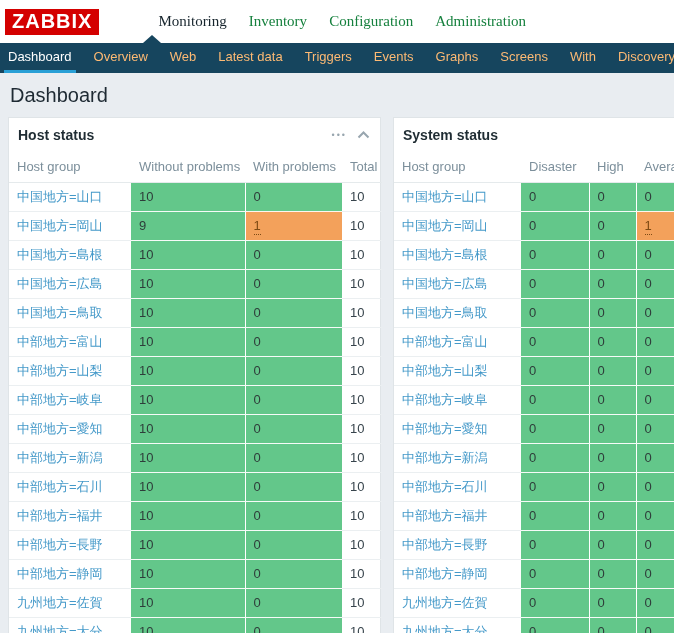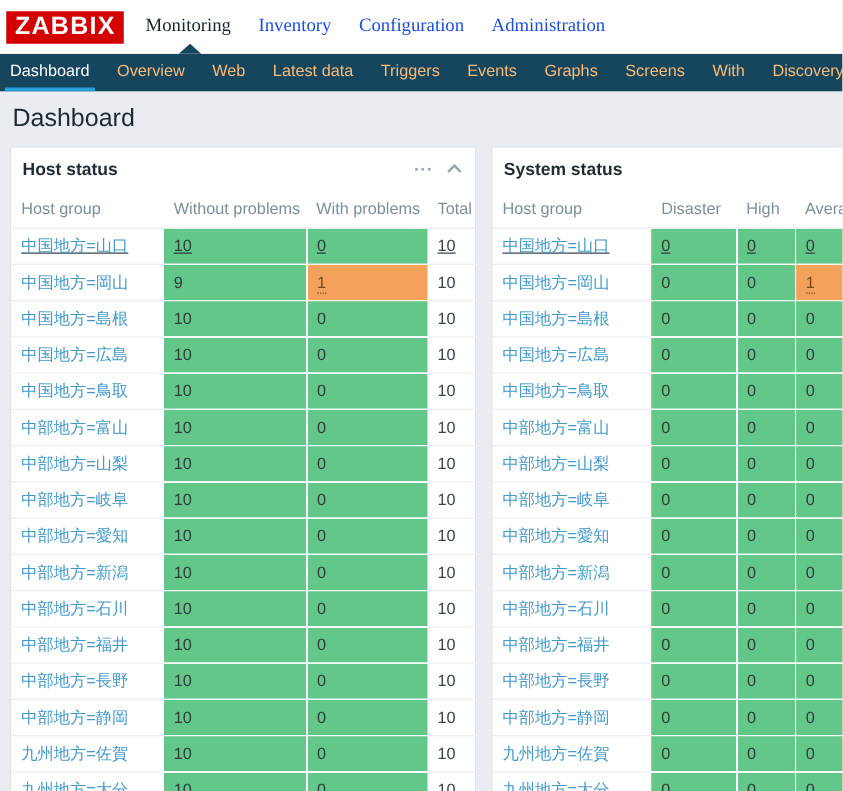--- a/index.html
+++ b/index.html
@@ -10,36 +10,37 @@
     color: #1f2c33;
   }
 
   
   .topbar {
     height: 43px;
     background: #ffffff;
     display: flex;
     align-items: center;
     position: relative;
+    gap: 42px;
   }
   .logo {
     margin-left: 5px;
     background: #d40000;
     color: #ffffff;
     font-weight: bold;
     font-size: 20px;
     letter-spacing: 1px;
     padding: 1px 7px 3px 7px;
     line-height: 22px;
   }
   .mainnav { display: flex; margin-left: 6px; font-family: Liberation Serif, serif; }
   .mainnav a {
     text-decoration: none;
     font-size: 15px;
-    color: #1d4ed8;
+    color: #15803d;
     padding: 0 11px;
     line-height: 43px;
     cursor: pointer;
   }
   .mainnav a.active { color: #17252d; }
   .nav-pointer {
     position: absolute;
     left: 143px;
     bottom: 0;
     width: 0; height: 0;
@@ -122,21 +123,21 @@
     margin-top: 31px;
   }
   td {
     padding: 0 8px;
     height: 29px;
     border-top: 1px solid #ebeff1;
     overflow: hidden;
     white-space: nowrap;
     color: #37444c;
   }
-  tbody tr:first-child td { border-top: none; text-decoration: underline; }
+  tbody tr:first-child td { border-top: none; }
   td.ok { background: #63c78a; border-top-color: #f6fbf8; color: #2e3d3a; }
   td.problem { background: #f3a15b; border-top-color: #fdf6ef; }
   td.sep { border-left: 1px dotted #ffffff; }
   a.group-link {
     color: #4499c9;
     text-decoration: none;
     cursor: pointer;
   }
   .count-link {
     color: #7d4a14;

